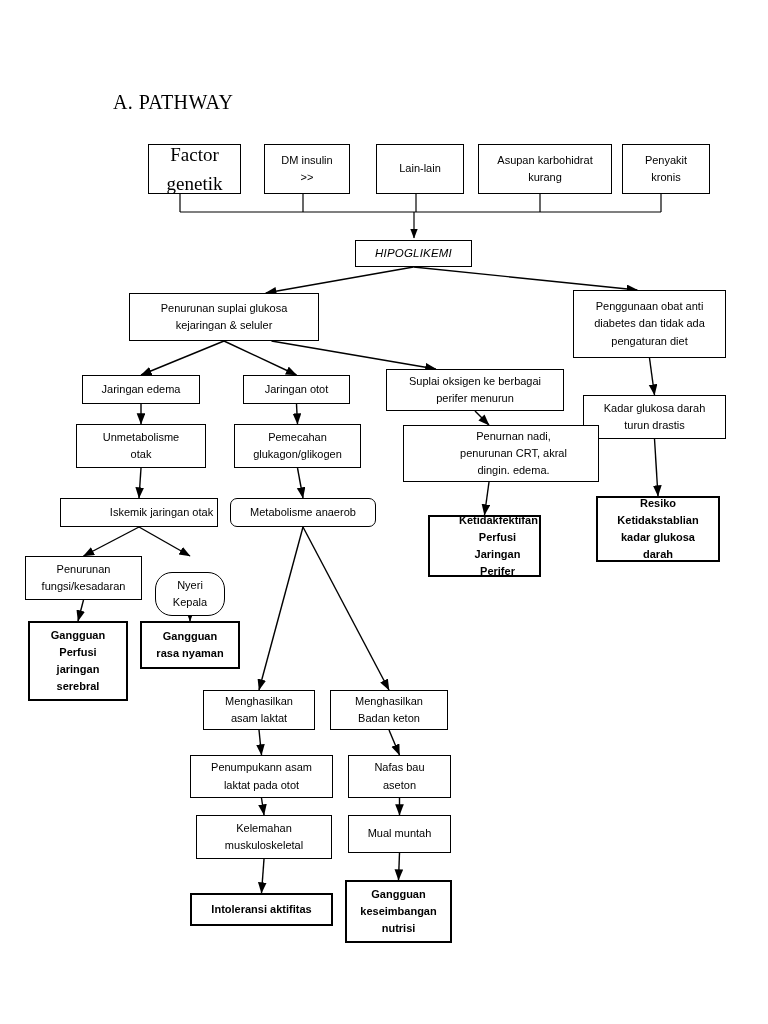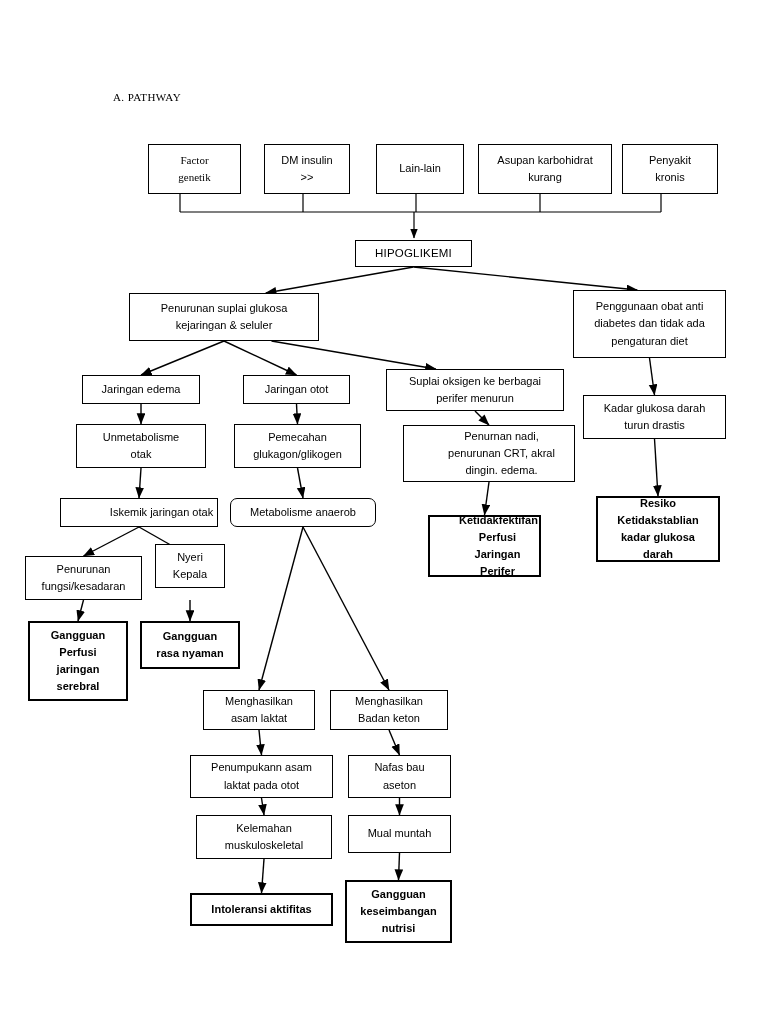--- a/index.html
+++ b/index.html
@@ -26,49 +26,50 @@
     left: 0; top: 0;
     width: 768px;
     height: 1024px;
     pointer-events: none;
   }
   .title {
     position: absolute;
     left: 113px;
     top: 91px;
     font-family: "Liberation Serif", serif;
-    font-size: 11px;
+    font-size: 20px;
     letter-spacing: 0.4px;
     white-space: nowrap;
   }
   .node {
     position: absolute;
     box-sizing: border-box;
     border: 1px solid #000000;
     background: #ffffff;
     display: flex;
     align-items: center;
     justify-content: center;
     text-align: center;
     font-family: "Liberation Sans", sans-serif;
     font-size: 11px;
     line-height: 1.55;
     padding: 2px 3px;
   }
   .node.serif {
     font-family: "Liberation Serif", serif;
-    font-size: 11px;
+    font-size: 19px;
   }
   .node.diagnosis {
     border: 2.5px solid #000000;
     font-weight: bold;
   }
   .node.center-label {
     font-size: 11.5px;
     letter-spacing: 0.2px;
+    font-style: italic;
   }
   .node span {
     display: block;
     width: 100%;
   }
 </style>
 </head>
 <body>
 
 <div id="canvas">
@@ -125,21 +126,21 @@
       </div>
       <div class="node" style="left: 264px; top: 144px; width: 86px; height: 50px;">
         <span>DM insulin<br>&gt;&gt;</span>
       </div>
       <div class="node" style="left: 376px; top: 144px; width: 88px; height: 50px;">
         <span>Lain-lain</span>
       </div>
       <div class="node" style="left: 478px; top: 144px; width: 134px; height: 50px;">
         <span>Asupan karbohidrat<br>kurang</span>
       </div>
-      <div class="node" style="left: 622px; top: 144px; width: 96px; height: 50px;">
+      <div class="node" style="left: 622px; top: 144px; width: 88px; height: 50px;">
         <span>Penyakit<br>kronis</span>
       </div>
       <div class="node center-label" style="left: 355px; top: 240px; width: 117px; height: 27px;">
         <span>HIPOGLIKEMI</span>
       </div>
       <div class="node" style="left: 129px; top: 293px; width: 190px; height: 48px;">
         <span>Penurunan suplai glukosa<br>kejaringan &amp; seluler</span>
       </div>
       <div class="node" style="left: 573px; top: 290px; width: 153px; height: 68px;">
         <span>Penggunaan obat anti<br>diabetes dan tidak ada<br>pengaturan diet</span>
@@ -155,39 +156,39 @@
       </div>
       <div class="node" style="left: 583px; top: 395px; width: 143px; height: 44px;">
         <span>Kadar glukosa darah<br>turun drastis</span>
       </div>
       <div class="node" style="left: 76px; top: 424px; width: 130px; height: 44px;">
         <span>Unmetabolisme<br>otak</span>
       </div>
       <div class="node" style="left: 234px; top: 424px; width: 127px; height: 44px;">
         <span>Pemecahan<br>glukagon/glikogen</span>
       </div>
-      <div class="node" style="left: 403px; top: 425px; width: 172px; height: 57px; padding-left: 28px;">
+      <div class="node" style="left: 403px; top: 425px; width: 196px; height: 57px; padding-left: 28px;">
         <span>Penurnan nadi,<br>penurunan CRT,  akral<br>dingin. edema.</span>
       </div>
       <div class="node diagnosis" style="left: 596px; top: 496px; width: 124px; height: 66px;">
         <span>Resiko<br>Ketidakstablian<br>kadar glukosa<br>darah</span>
       </div>
       <div class="node" style="left: 60px; top: 498px; width: 158px; height: 29px; padding-left: 48px;">
         <span>Iskemik jaringan otak</span>
       </div>
       <div class="node" style="left: 230px; top: 498px; width: 146px; height: 29px; border-radius: 7px;">
         <span>Metabolisme anaerob</span>
       </div>
       <div class="node diagnosis" style="left: 428px; top: 515px; width: 113px; height: 62px; padding-left: 29px;">
         <span>Ketidakfektifan<br>Perfusi Jaringan<br>Perifer</span>
       </div>
       <div class="node" style="left: 25px; top: 556px; width: 117px; height: 44px;">
         <span>Penurunan<br>fungsi/kesadaran</span>
       </div>
-      <div class="node" style="left: 155px; top: 544px; width: 70px; height: 44px;">
+      <div class="node" style="left: 155px; top: 572px; width: 70px; height: 44px; border-radius: 17px;">
         <span>Nyeri<br>Kepala</span>
       </div>
       <div class="node diagnosis" style="left: 28px; top: 621px; width: 100px; height: 80px;">
         <span>Gangguan<br>Perfusi<br>jaringan<br>serebral</span>
       </div>
       <div class="node diagnosis" style="left: 140px; top: 621px; width: 100px; height: 48px;">
         <span>Gangguan<br>rasa nyaman</span>
       </div>
       <div class="node" style="left: 203px; top: 690px; width: 112px; height: 40px;">
         <span>Menghasilkan<br>asam laktat</span>

